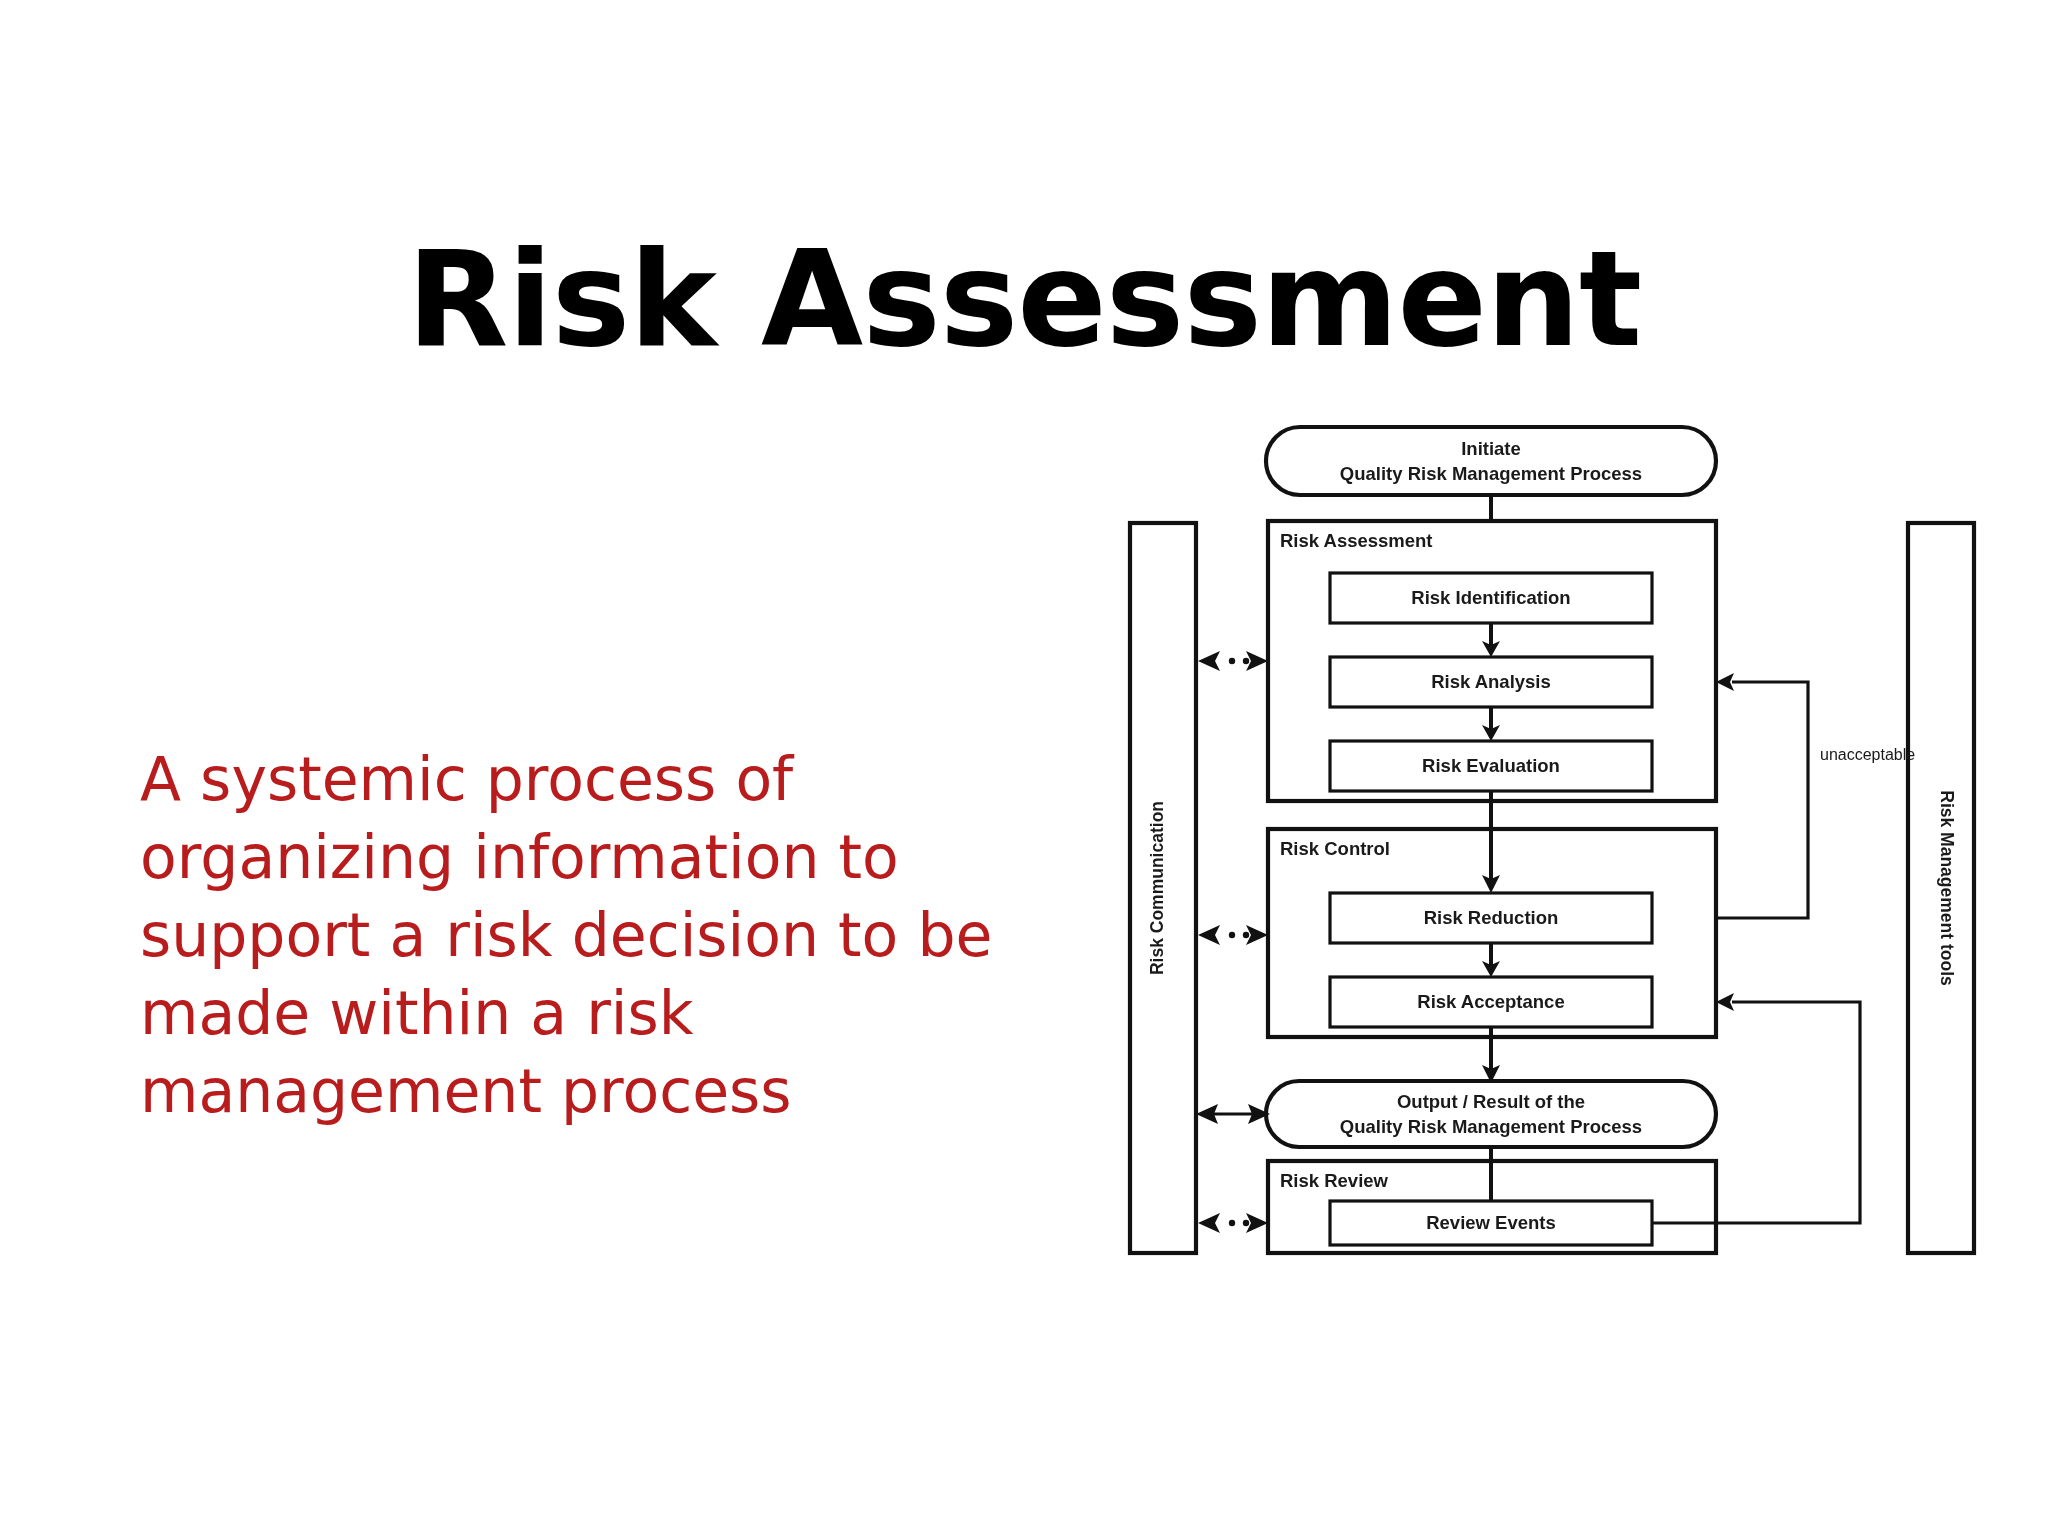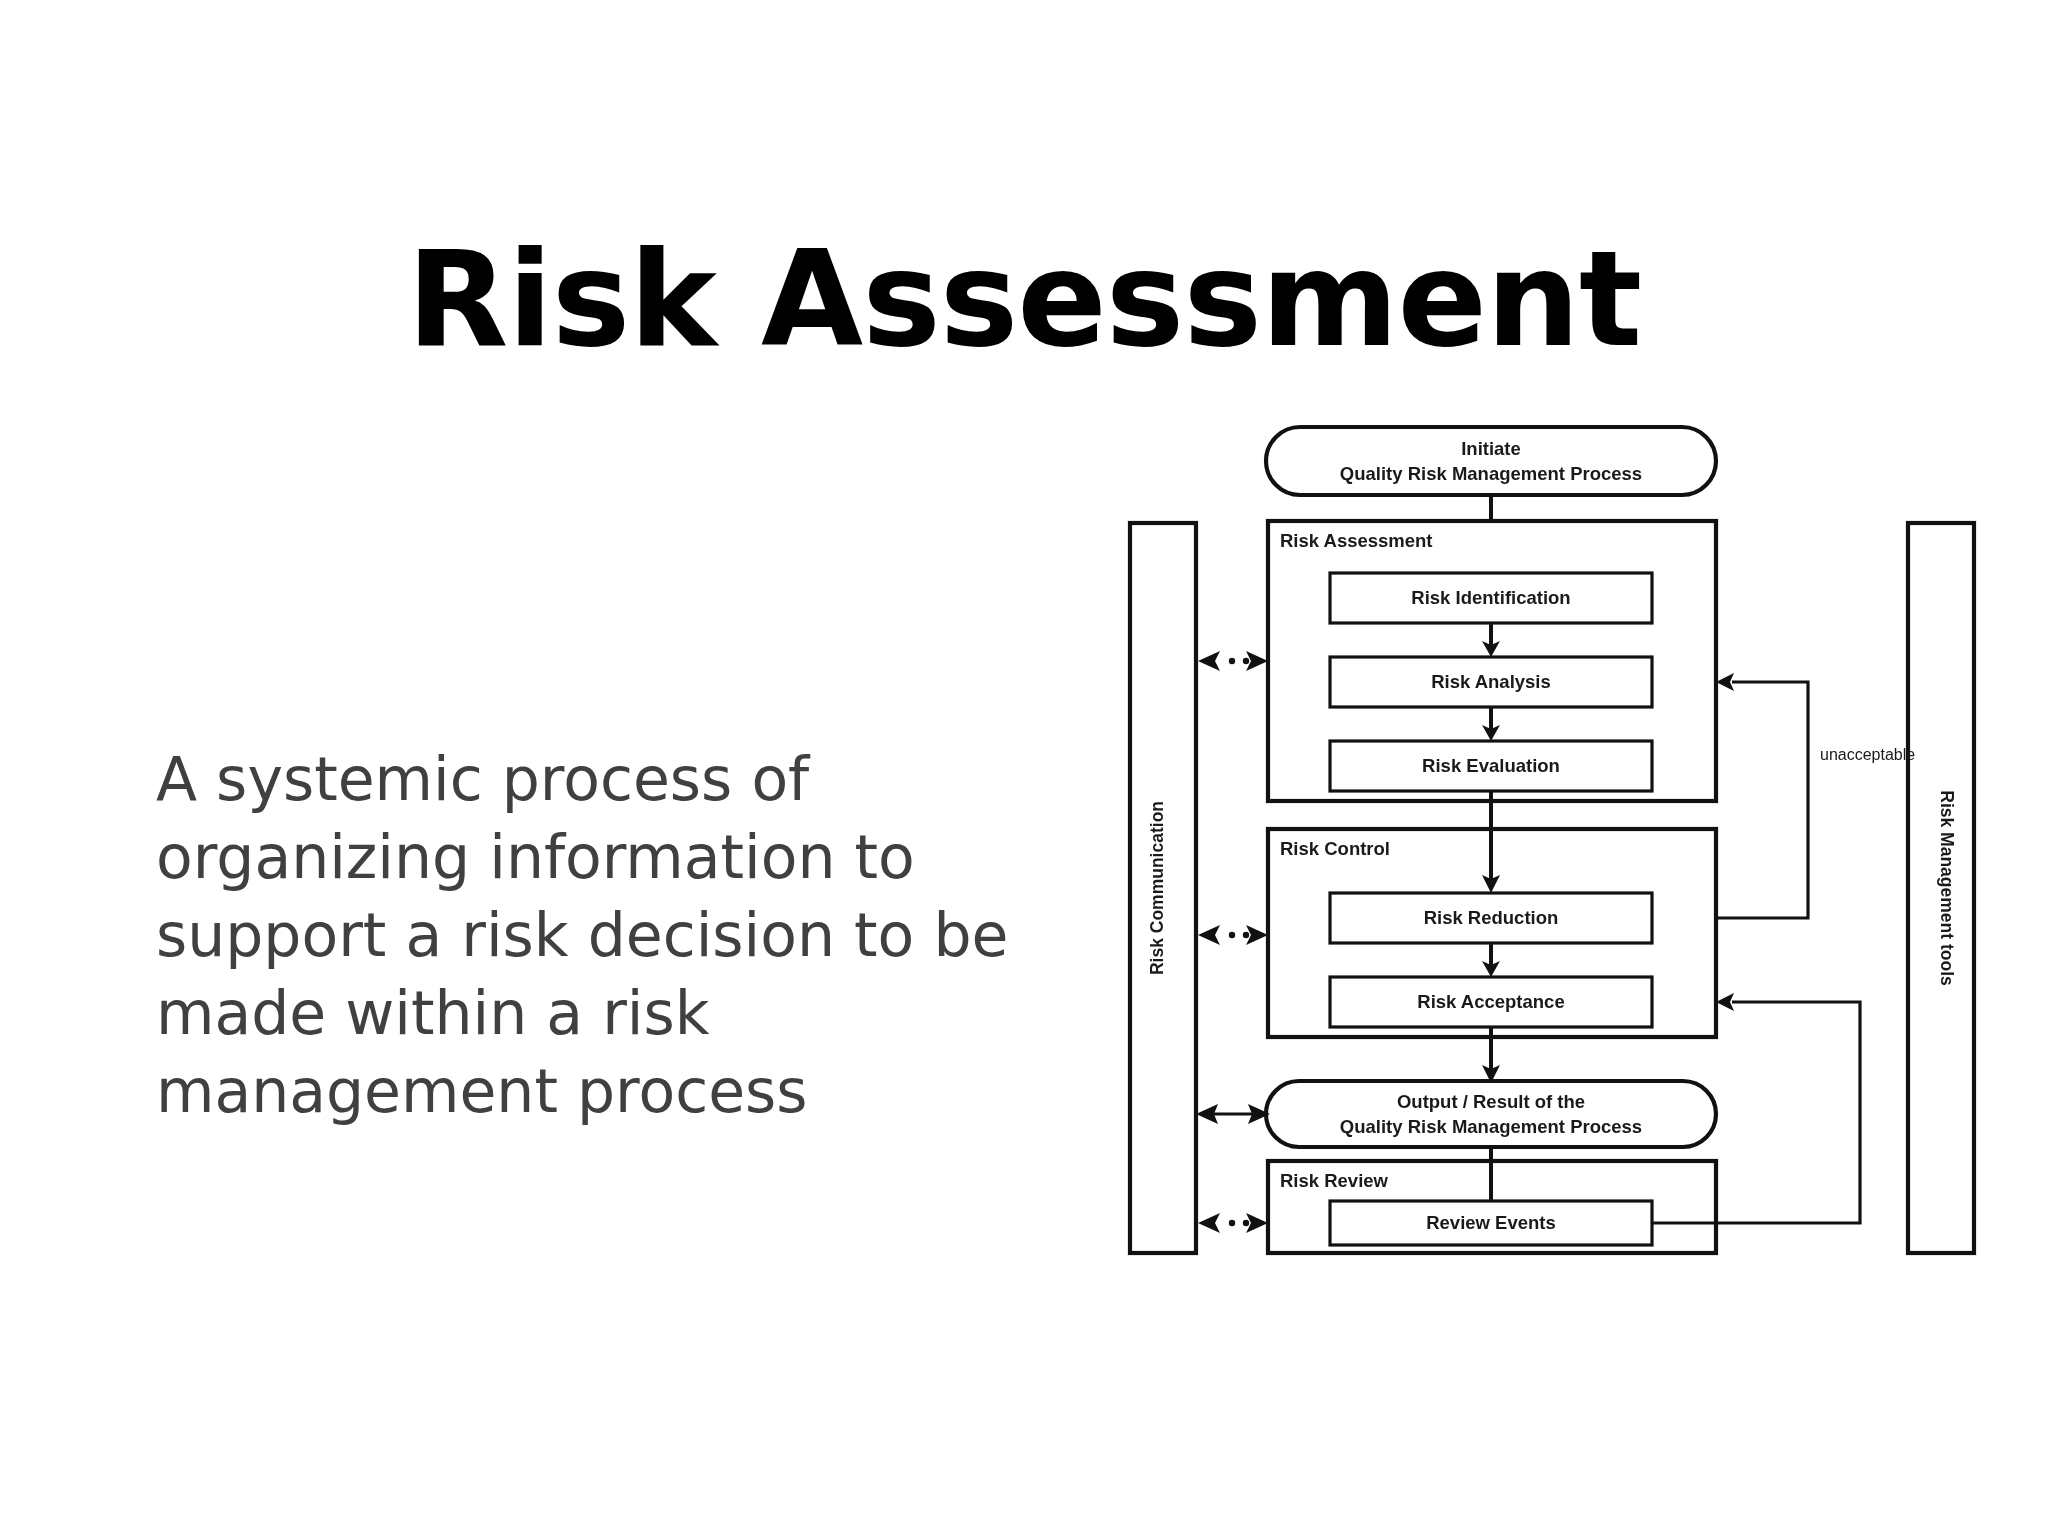--- a/index.html
+++ b/index.html
@@ -35,27 +35,27 @@
     font-size: 132px;
     line-height: 1.0;
     letter-spacing: -1px;
     color: #000000;
     white-space: nowrap;
   }
 
   
   #body-text {
     position: absolute;
-    left: 156px;
+    left: 140px;
     top: 680px;
     width: 880px;
     font-family: "DejaVu Sans", sans-serif;
     font-size: 60px;
     line-height: 1.30;
-    color: #404040;
+    color: #b91c1c;
     text-align: left;
     font-weight: 400;
   }
 
   
   #diagram-wrap {
     position: absolute;
     left: 1090px;
     top: 395px;
     width: 910px;

